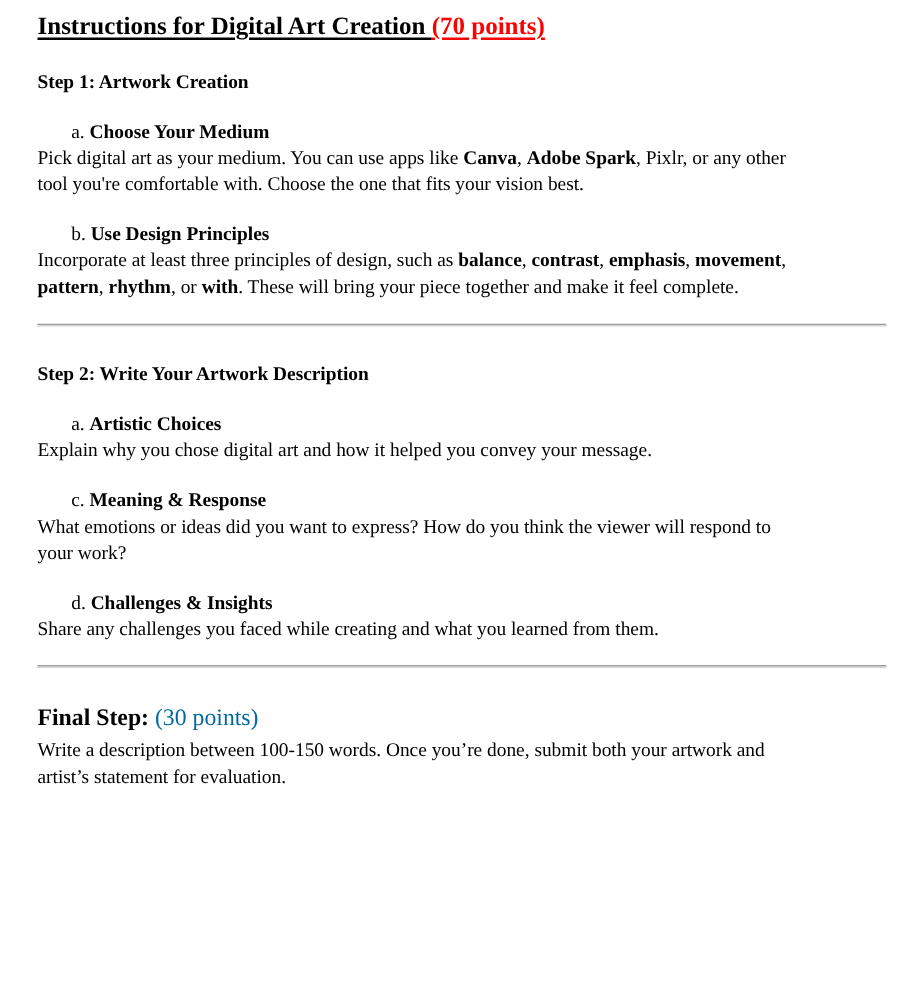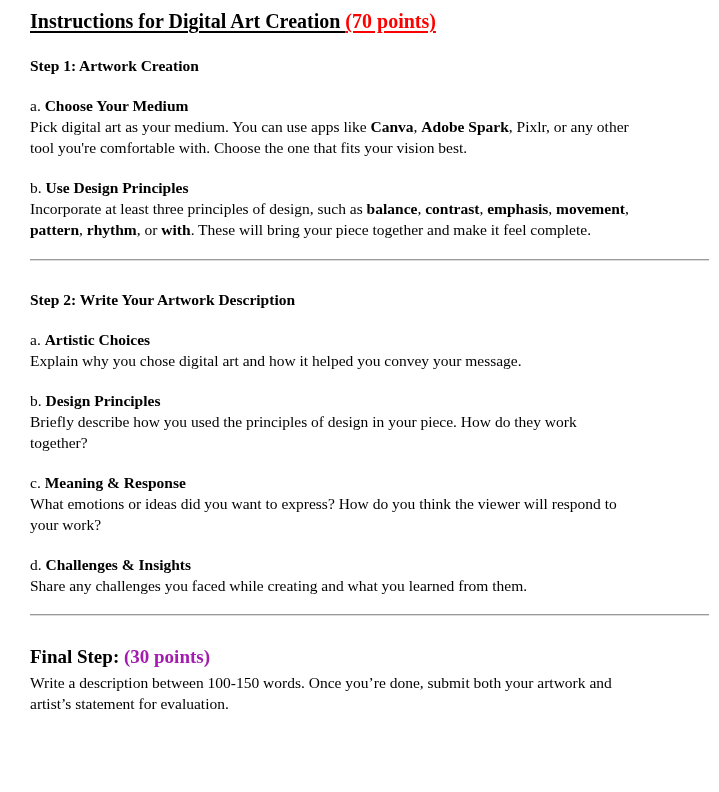--- a/index.html
+++ b/index.html
@@ -30,21 +30,21 @@
     text-decoration-thickness: 2px;
     text-underline-offset: 3px;
   }
   .step-heading {
     font-weight: bold;
     margin: 0 0 19px 0;
     white-space: pre-wrap;
   }
   .section { margin: 0 0 19px 0; }
   .section.tight { margin: 0; }
-  .section .label { display: block; white-space: pre-wrap; }
+  .section .label { display: block; white-space: pre-wrap; margin-left: 27px; }
   .section .body  { display: block; white-space: pre-wrap; }
   .divider {
     border: none;
     height: 2px;
     background: #9a9a9a;
     border-bottom: 1px solid #dcdcdc;
     margin: 18px 0 28px 0;
   }
   .final-heading {
     font-size: 19px;
@@ -78,37 +78,32 @@
 
   <hr class="divider">
 
   <p class="step-heading">Step 2: Write Your Artwork Description</p>
 
   <div class="section">
     <span class="label"><span>a. </span><span style="font-weight: bold;">Artistic Choices</span></span>
     <span class="body"><span>Explain why you chose digital art and how it helped you convey your message.</span></span>
   </div>
 
-  <div class="section">
-    <span class="label"><span>b. </span><span style="font-weight: bold;">Design Principles</span></span>
-    <span class="body"><span>Briefly describe how you used the principles of design in your piece. How do they work
-together?</span></span>
-  </div>
 
   <div class="section">
     <span class="label"><span>c. </span><span style="font-weight: bold;">Meaning &amp; Response</span></span>
     <span class="body"><span>What emotions or ideas did you want to express? How do you think the viewer will respond to
 your work?</span></span>
   </div>
 
   <div class="section tight">
     <span class="label"><span>d. </span><span style="font-weight: bold;">Challenges &amp; Insights</span></span>
     <span class="body"><span>Share any challenges you faced while creating and what you learned from them.</span></span>
   </div>
 
   <hr class="divider">
 
-  <h2 class="final-heading"><span style="font-weight: bold; margin-top: 20px;">Final Step</span><span>: </span><span style="font-weight: bold; color: #a21caf;">(30 points)</span></h2>
+  <h2 class="final-heading"><span style="font-weight: bold; margin-top: 20px;">Final Step</span><span>: </span><span style="font-weight: normal; color: #0369a1;">(30 points)</span></h2>
 
   <p class="final-body"><span>Write a description between 100-150 words. Once you’re done, submit both your artwork and
 artist’s statement for evaluation.</span></p>
 
 </div>
 
 </body></html>

